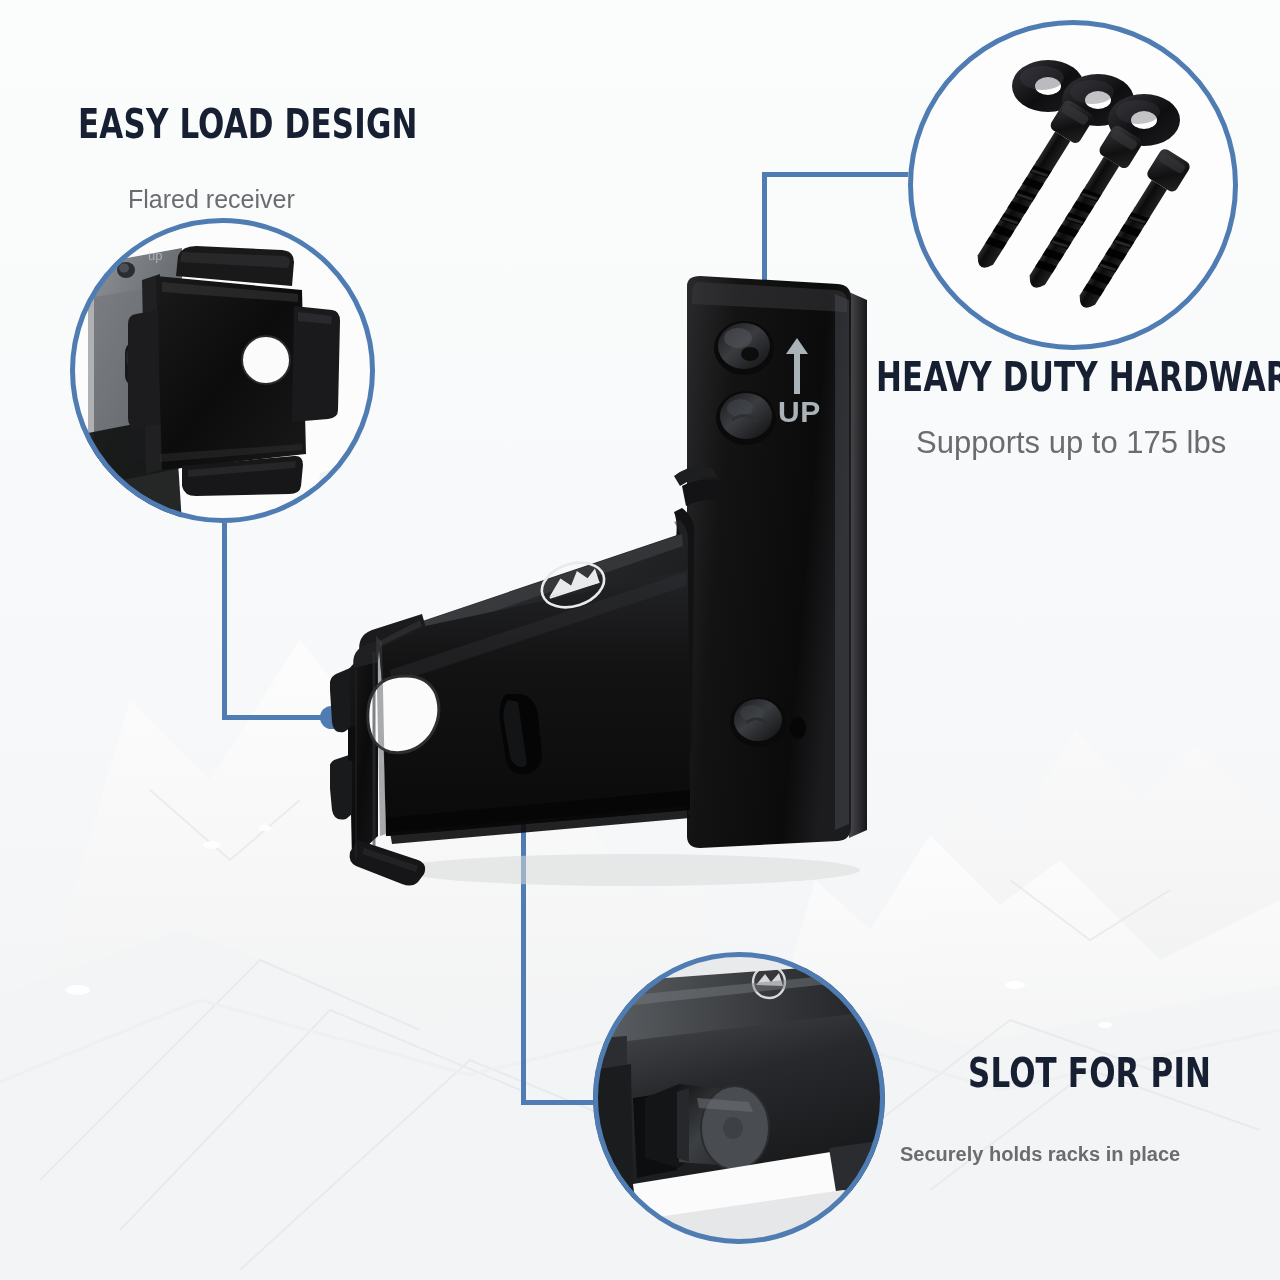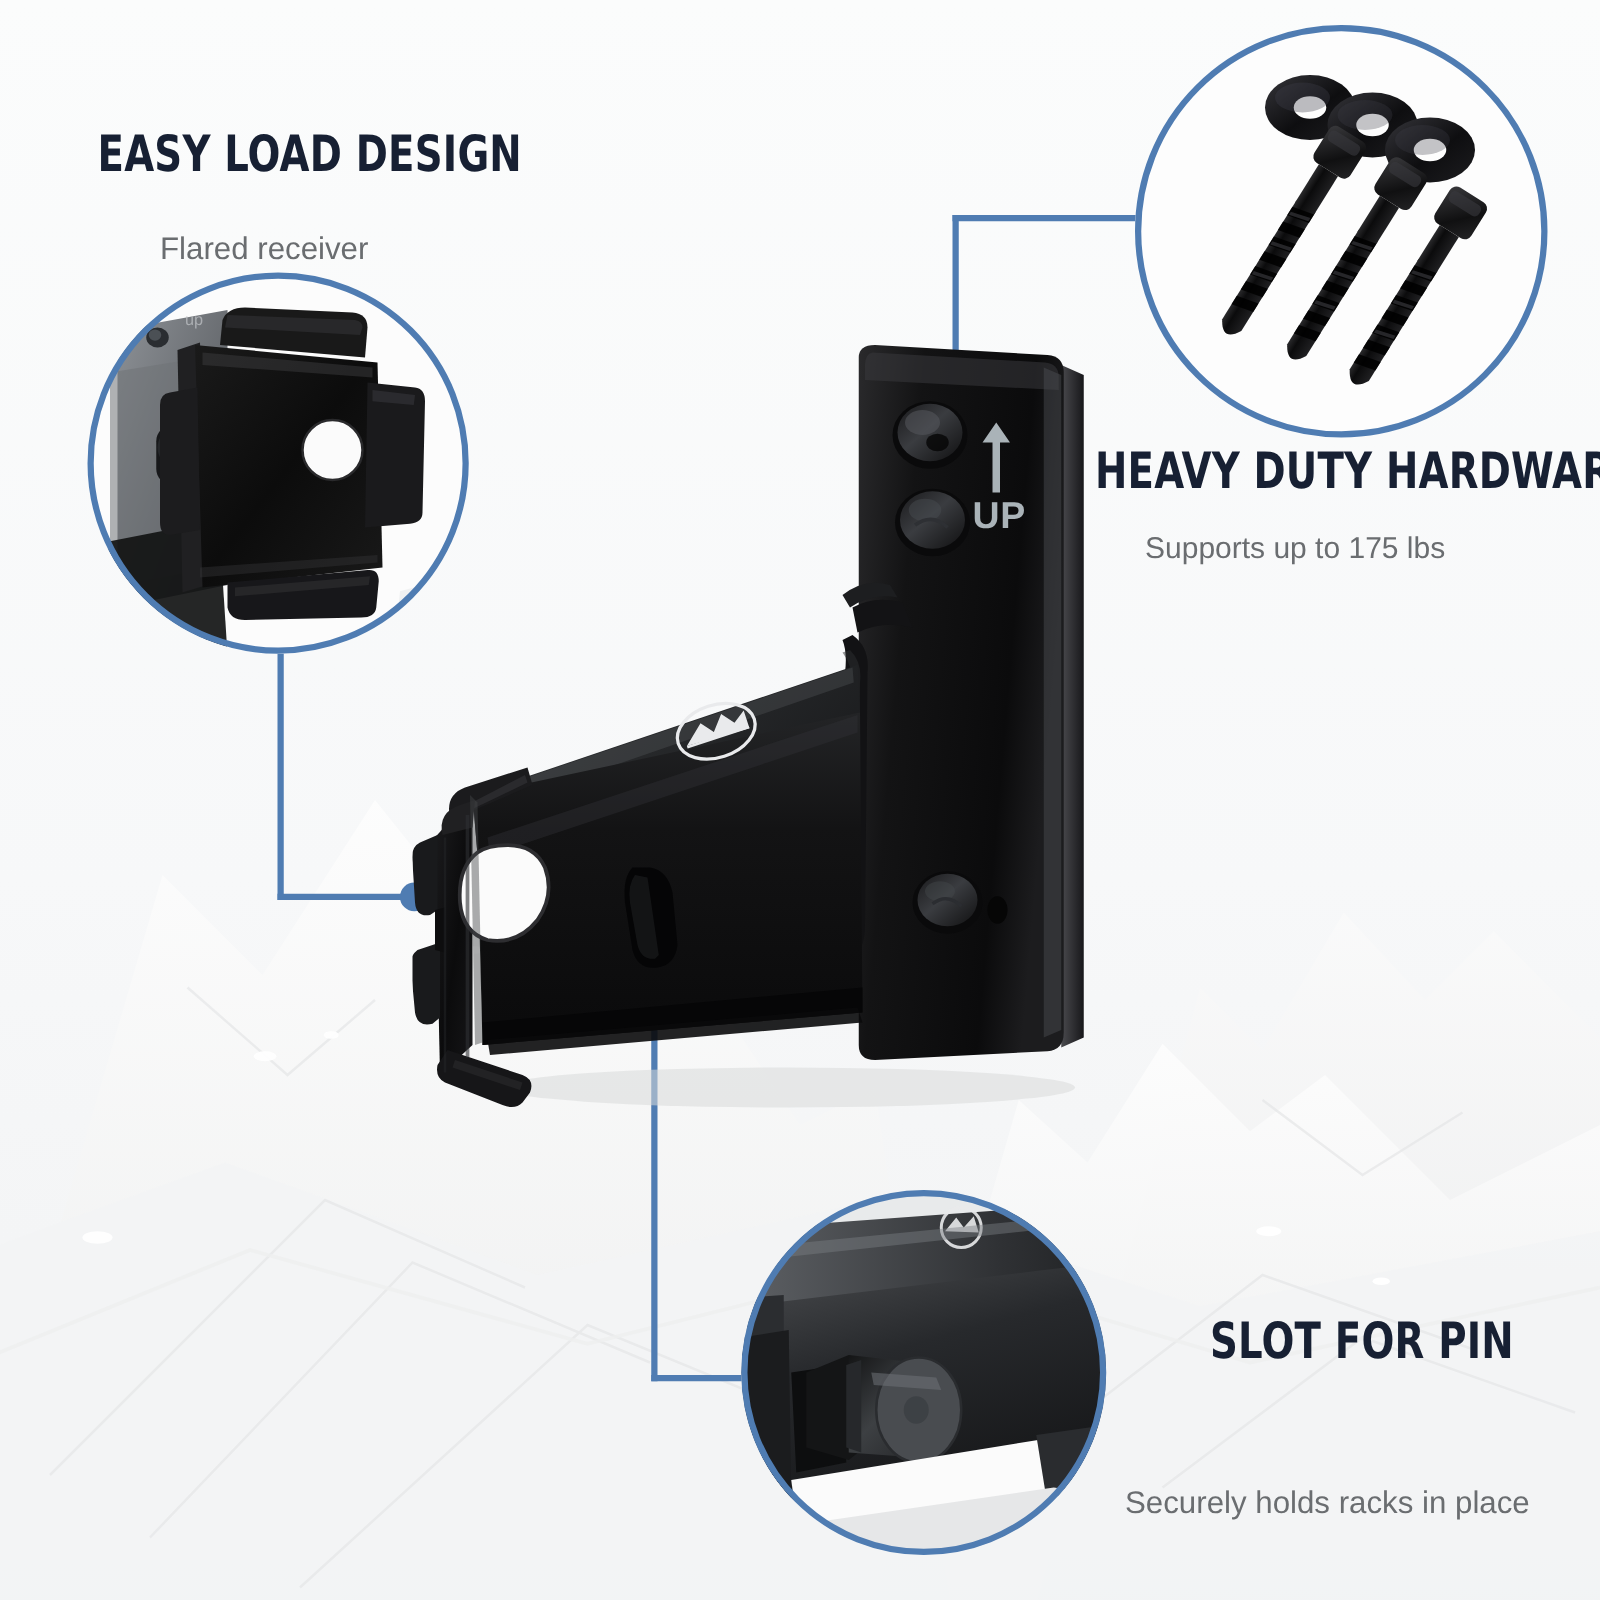--- a/index.html
+++ b/index.html
@@ -515,18 +515,18 @@
       <path d="M46 366 L52 372 L56 564 L50 566 Z" fill="#45474a" opacity="0.45"></path>
 
       <path d="M60 562 L356 536 L360 548 L62 574 Z" fill="#0a0a0b" opacity="0.9"></path>
     </svg>
   </div>
 
   <div class="feature-title" style="left:78px; top:104px; font-size:40px; transform-origin:left top;">EASY LOAD DESIGN</div>
   <div class="feature-sub" style="left:128px; top:158px; font-size:25px;">Flared receiver</div>
 
   <div class="feature-title" style="left:876px; top:357px; font-size:40px; transform-origin:left top;">HEAVY DUTY HARDWARE</div>
-  <div class="feature-sub" style="left:916px; top:398px; font-size:24px;">Supports up to 175 lbs</div>
+  <div class="feature-sub" style="left:916px; top:398px; font-size:31px;">Supports up to 175 lbs</div>
 
   <div class="feature-title" style="left:968px; top:1053px; font-size:40px; transform-origin:left top;">SLOT FOR PIN</div>
-  <div class="feature-sub" style="left:900px; top:1161px; font-size:25px;">Securely holds racks in place</div>
+  <div class="feature-sub" style="left:900px; top:1115px; font-size:20px;font-weight:bold;">Securely holds racks in place</div>
 
 </div>
 
 </body></html>

